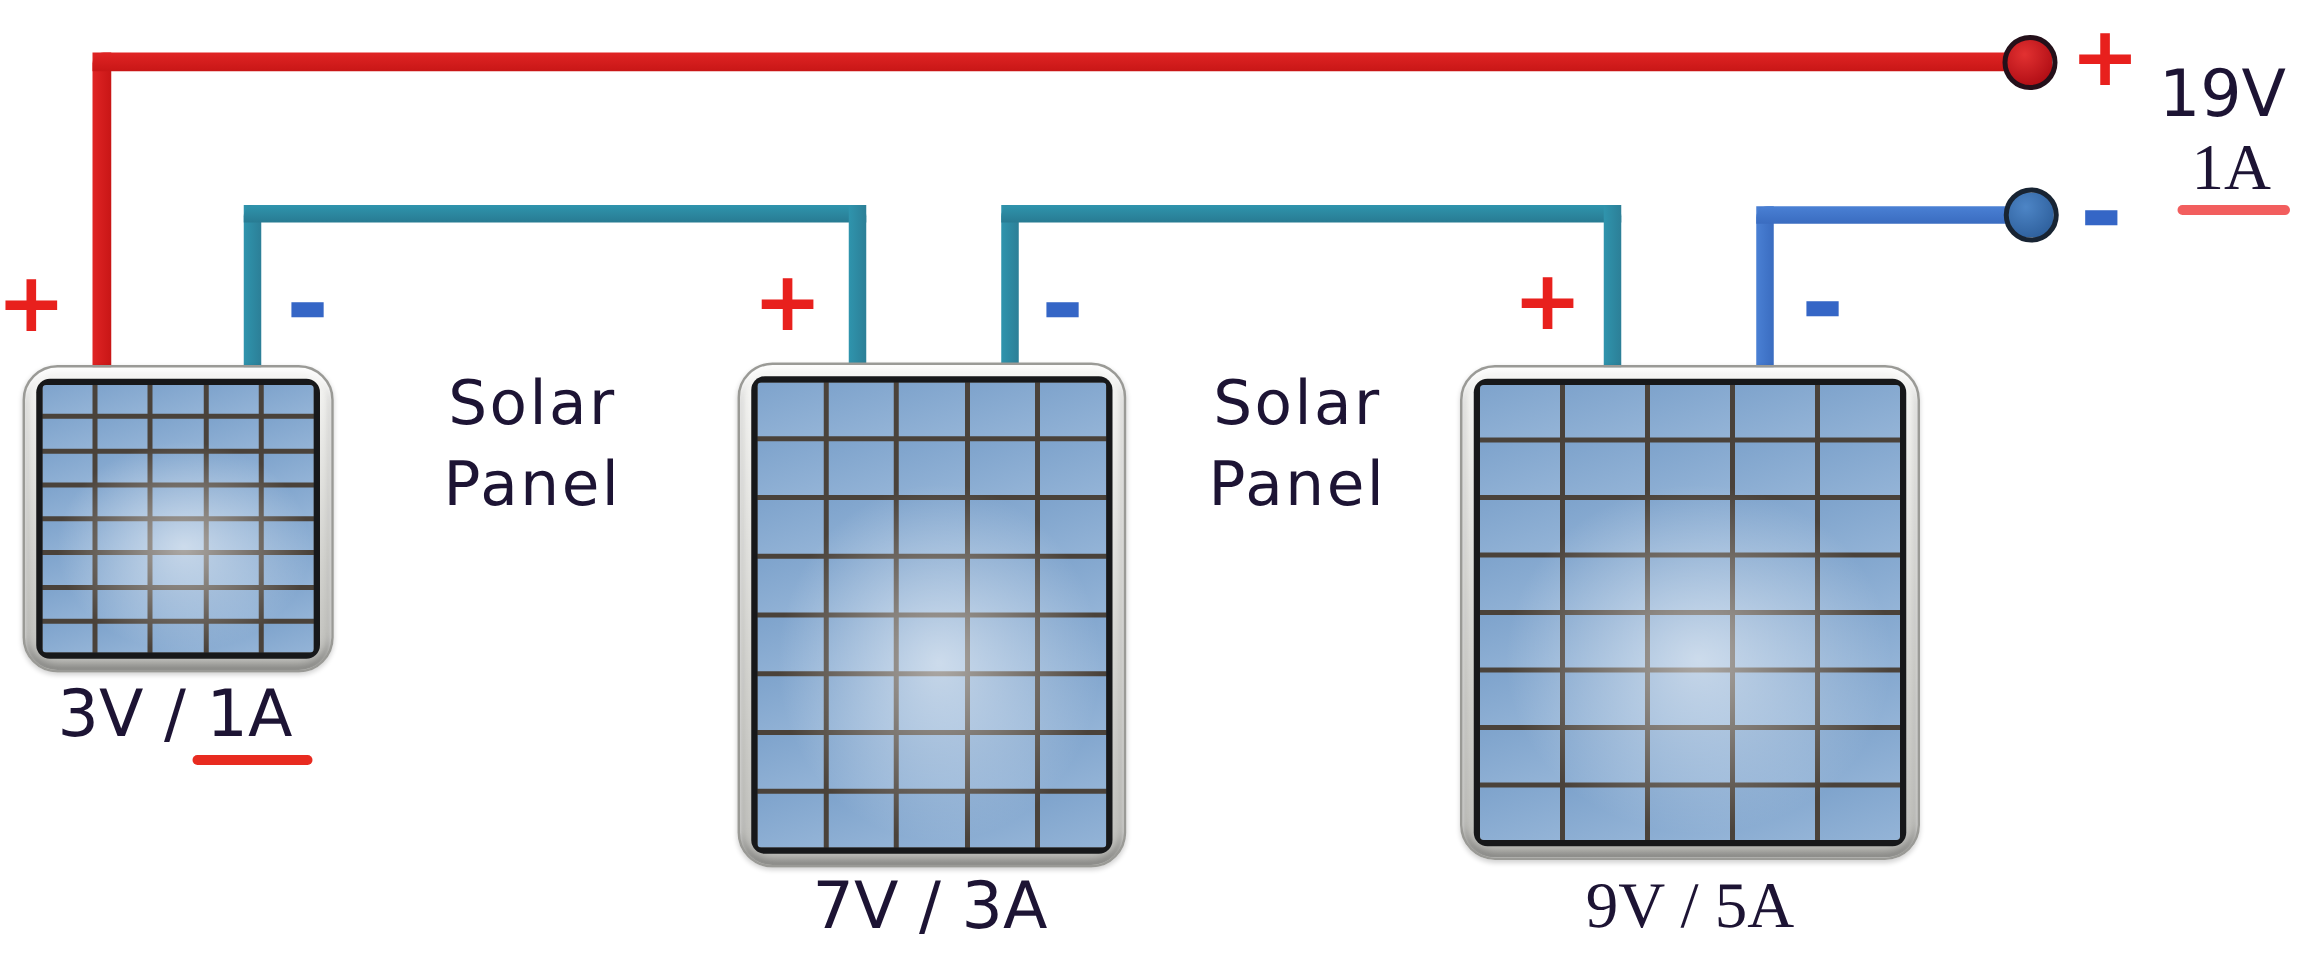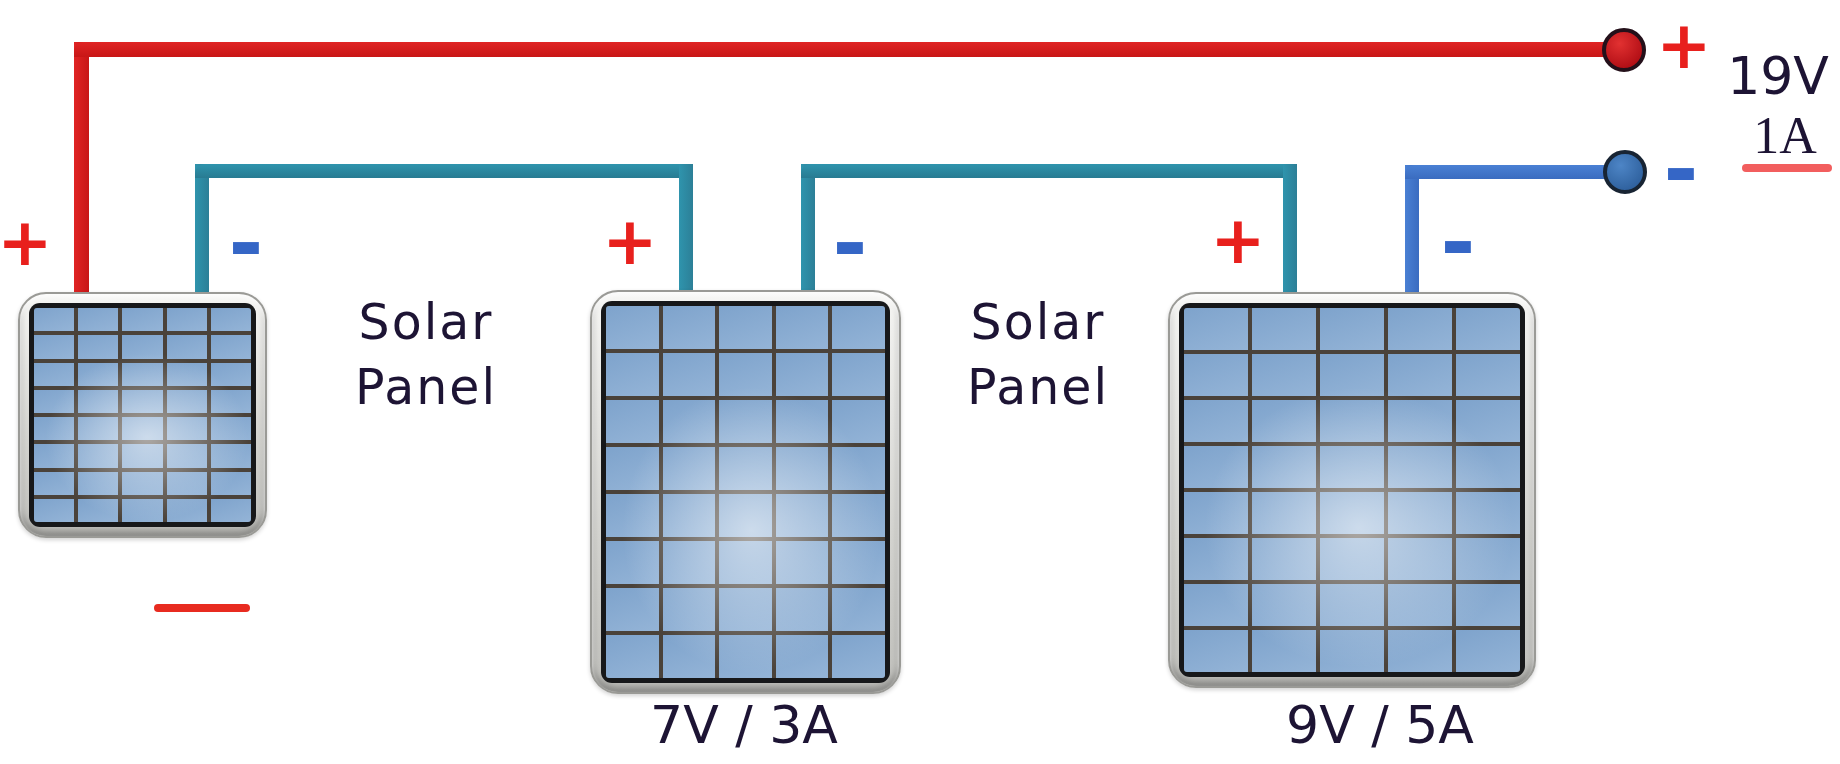--- a/index.html
+++ b/index.html
@@ -119,20 +119,21 @@
           <div class="cell"></div>
           <div class="cell"></div>
           <div class="cell"></div>
           <div class="cell"></div>
           <div class="cell"></div>
           <div class="cell"></div>
         </div>
     </div>
     <div class="panel-glow"></div>
   </div>
+  <div class="lbl rating" style="left:140px;top:572px;">3V / 1A</div>
   <div class="underline bright" style="left:154px;top:604px;width:96px;"></div>
 
   <div class="panel" style="left:590px;top:290px;width:307px;height:400px;">
     <div class="panel-glass">
       <div class="cells" style="grid-template-columns: repeat(5, 1fr); grid-template-rows: repeat(8, 1fr);">
           <div class="cell"></div>
           <div class="cell"></div>
           <div class="cell"></div>
           <div class="cell"></div>
           <div class="cell"></div>
@@ -217,21 +218,21 @@
           <div class="cell"></div>
           <div class="cell"></div>
           <div class="cell"></div>
           <div class="cell"></div>
           <div class="cell"></div>
           <div class="cell"></div>
         </div>
     </div>
     <div class="panel-glow"></div>
   </div>
-  <div class="lbl rating" style="left:1380px;top:725px;">9V / 5A</div>
+  <div class="lbl rating" style="left:1352px;top:725px;font-family:Liberation Serif, serif;">9V / 5A</div>
 
   <div class="caption" style="left:426px;top:290px;">
     <div>Solar</div>
     <div>Panel</div>
   </div>
   <div class="caption" style="left:1038px;top:290px;">
     <div>Solar</div>
     <div>Panel</div>
   </div>
 

